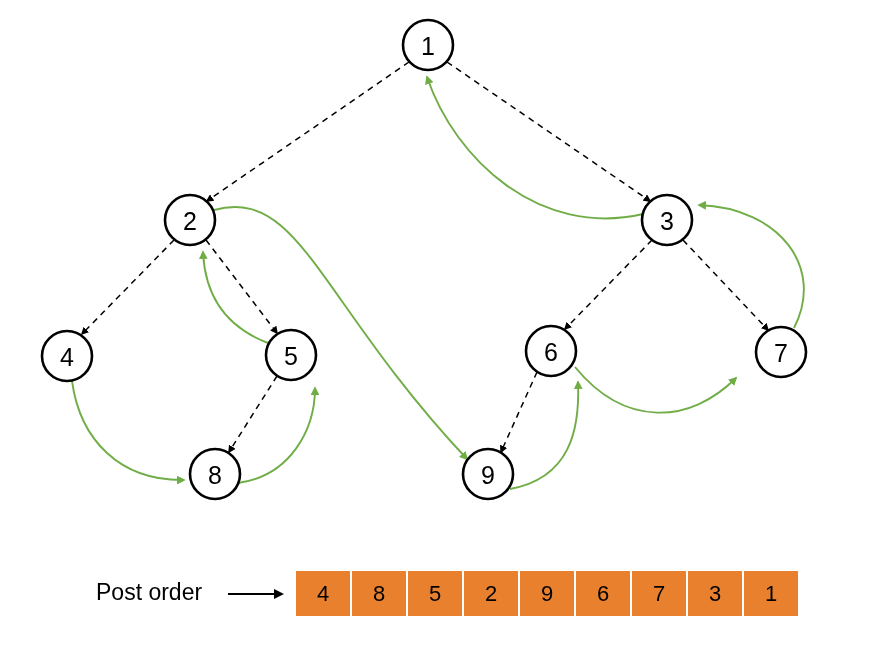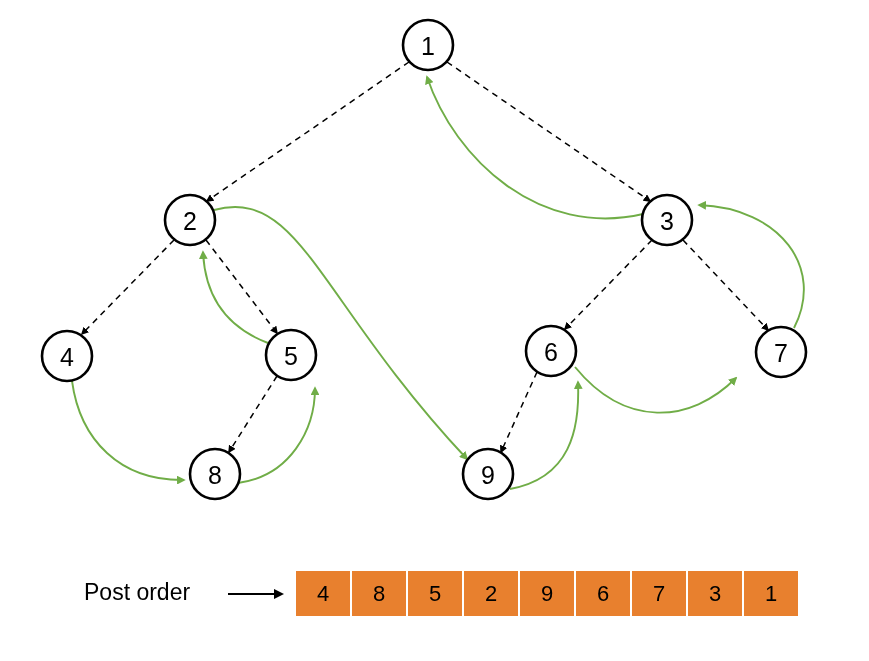--- a/index.html
+++ b/index.html
@@ -51,21 +51,21 @@
     stroke-width: 1.9;
     fill: none;
   }
   .label-arrow-line {
     stroke: #000000;
     stroke-width: 2;
     fill: none;
   }
   #post-order-label {
     position: absolute;
-    left: 84px;
+    left: 96px;
     top: 581px;
     font-size: 23px;
     color: #000000;
     white-space: nowrap;
     line-height: 1;
   }
   #post-order-array {
     position: absolute;
     left: 296px;
     top: 571px;

